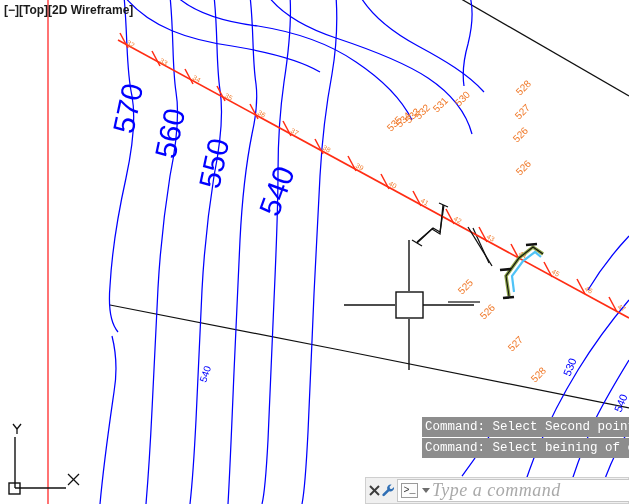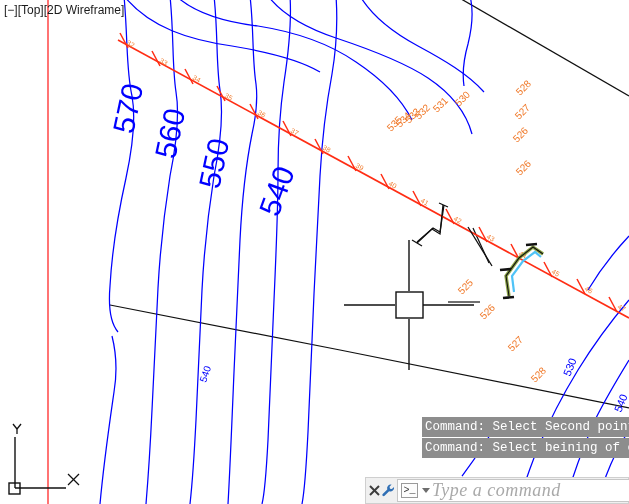--- a/index.html
+++ b/index.html
@@ -33,20 +33,21 @@
   #viewport-label {
     position: absolute;
     left: 4px;
     top: 3px;
     font-family: "Liberation Sans", sans-serif;
     font-size: 12px;
     color: #1b1b1b;
     white-space: nowrap;
     letter-spacing: 0px;
     z-index: 40;
+    font-weight: bold;
   }
 
   
   #command-history {
     position: absolute;
     left: 422px;
     top: 417px;
     z-index: 60;
     display: flex;
     flex-direction: column;

